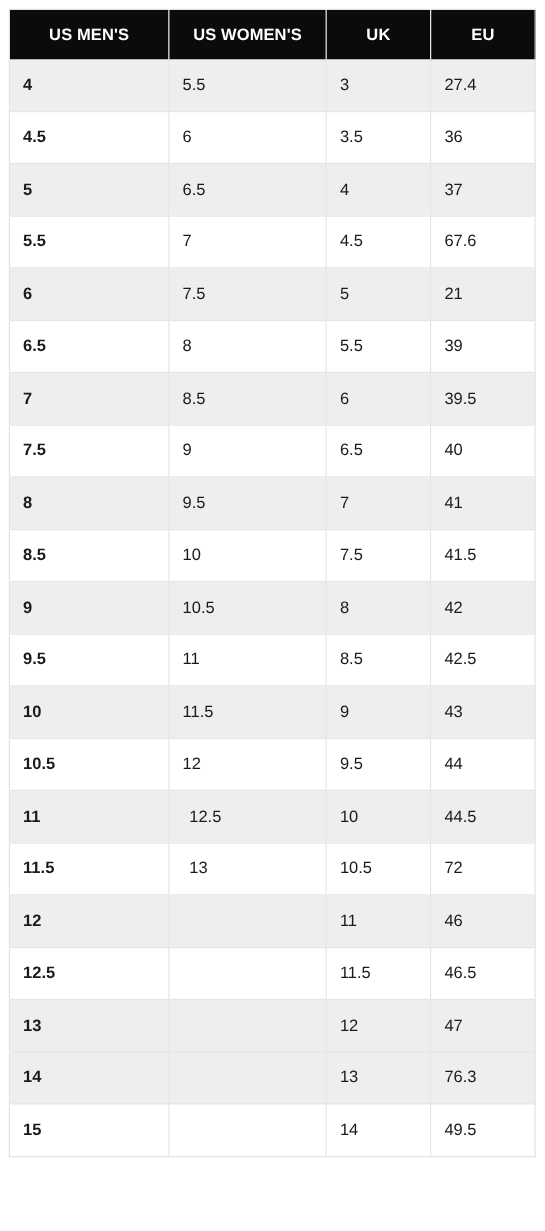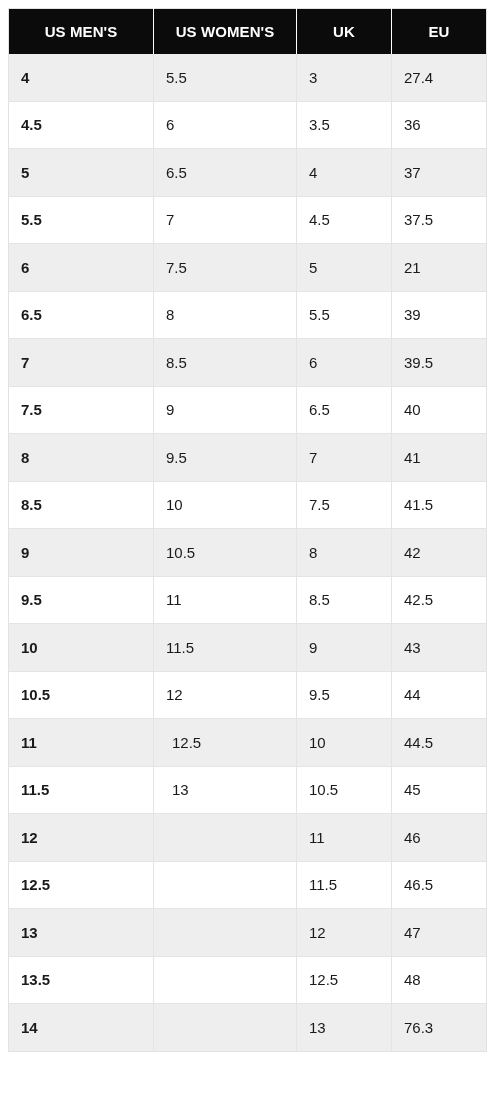--- a/index.html
+++ b/index.html
@@ -104,21 +104,21 @@
         <tr class="row-odd">
           <td class="col-men">5</td>
           <td class="col-women">6.5</td>
           <td class="col-uk">4</td>
           <td class="col-eu">37</td>
         </tr>
         <tr class="row-even">
           <td class="col-men">5.5</td>
           <td class="col-women">7</td>
           <td class="col-uk">4.5</td>
-          <td class="col-eu">37.5</td>
+          <td class="col-eu">67.6</td>
         </tr>
         <tr class="row-odd">
           <td class="col-men">6</td>
           <td class="col-women">7.5</td>
           <td class="col-uk">5</td>
           <td class="col-eu">21</td>
         </tr>
         <tr class="row-even">
           <td class="col-men">6.5</td>
           <td class="col-women">8</td>
@@ -176,47 +176,47 @@
         <tr class="row-odd">
           <td class="col-men">11</td>
           <td class="col-women indent">12.5</td>
           <td class="col-uk">10</td>
           <td class="col-eu">44.5</td>
         </tr>
         <tr class="row-even">
           <td class="col-men">11.5</td>
           <td class="col-women indent">13</td>
           <td class="col-uk">10.5</td>
-          <td class="col-eu">45</td>
+          <td class="col-eu">72</td>
         </tr>
         <tr class="row-odd">
           <td class="col-men">12</td>
           <td class="col-women"></td>
           <td class="col-uk">11</td>
           <td class="col-eu">46</td>
         </tr>
         <tr class="row-even">
           <td class="col-men">12.5</td>
           <td class="col-women"></td>
           <td class="col-uk">11.5</td>
           <td class="col-eu">46.5</td>
         </tr>
         <tr class="row-odd">
           <td class="col-men">13</td>
           <td class="col-women"></td>
           <td class="col-uk">12</td>
           <td class="col-eu">47</td>
         </tr>
-        <tr class="row-even">
-          <td class="col-men">13.5</td>
-          <td class="col-women"></td>
-          <td class="col-uk">12.5</td>
-          <td class="col-eu">48</td>
-        </tr>
         <tr class="row-odd">
           <td class="col-men">14</td>
           <td class="col-women"></td>
           <td class="col-uk">13</td>
           <td class="col-eu">76.3</td>
+        </tr>
+        <tr class="row-even">
+          <td class="col-men">15</td>
+          <td class="col-women"></td>
+          <td class="col-uk">14</td>
+          <td class="col-eu">49.5</td>
         </tr>
       </tbody>
   </table>
 </div>
 
 </body></html>

